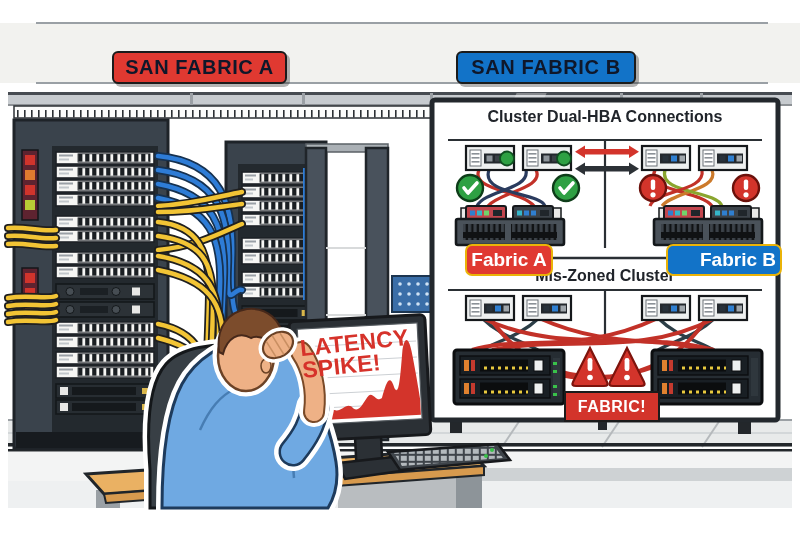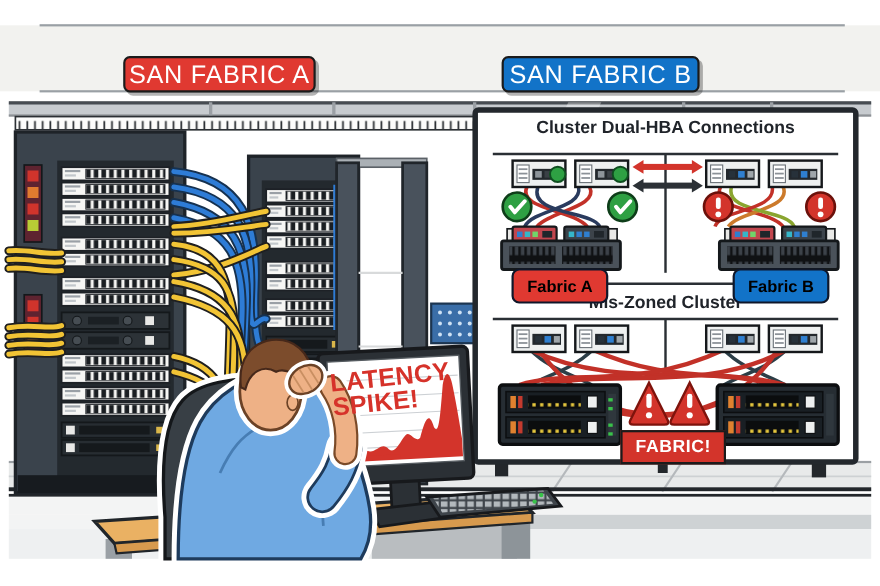--- a/index.html
+++ b/index.html
@@ -1,30 +1,30 @@
 <!DOCTYPE html>
 <html><head>
 <meta charset="utf-8">
 <style>
   html,body{margin:0;padding:0;background:#fff;}
   .stage{position:relative;width:800px;height:533px;background:#ffffff;overflow:hidden;
          font-family:"Liberation Sans",sans-serif;}
   .ovl{position:absolute;pointer-events:none;}
-  .san-label{display:flex;align-items:center;justify-content:center;color:#ffffff;
-    font-weight:normal;font-size:23px;letter-spacing:.6px;border:2.5px solid #1b1b1b;
+  .san-label{display:flex;align-items:center;justify-content:center;color:#0f172a;
+    font-weight:bold;font-size:20px;letter-spacing:.6px;border:2.5px solid #1b1b1b;
     border-radius:6px;box-shadow:3px 3px 0 rgba(40,40,40,.35);}
   #label-a{left:112px;top:51px;width:171px;height:29px;background:#e03931;}
   #label-b{left:456px;top:51px;width:176px;height:29px;background:#1273c8;}
   .panel-title{color:#20242a;font-weight:bold;text-align:center;}
   #p-title1{left:436px;top:108px;width:338px;font-size:16px;}
   #p-title2{left:436px;top:267px;width:338px;font-size:16px;}
-  .fab-tag{display:flex;align-items:center;justify-content:center;color:#000000;
-    font-weight:bold;font-size:15px;border:2px solid #0f172a;border-radius:7px;}
+  .fab-tag{display:flex;align-items:center;justify-content:center;color:#ffffff;
+    font-weight:bold;font-size:19px;border:2px solid #eab308;border-radius:7px;}
   #tag-a{left:465px;top:244px;width:84px;height:28px;background:#e03931;}
-  #tag-b{left:666px;top:244px;width:84px;height:28px;background:#1273c8;}
+  #tag-b{left:666px;top:244px;width:84px;height:28px;background:#1273c8;padding-left:28px;}
   #alert-banner{left:564px;top:391px;width:92px;height:27px;background:#d3342b;
     border:2.5px solid #1b1b1b;display:flex;align-items:center;justify-content:center;
     color:#fff;font-weight:bold;font-size:16px;letter-spacing:.5px;}
   #monitor-text{left:301px;top:331px;width:118px;color:#d6322a;font-weight:bold;
     font-size:23px;line-height:.96;transform:rotate(-6deg);letter-spacing:.3px;}
 </style>
 </head>
 <body>
 
 <div class="stage">

